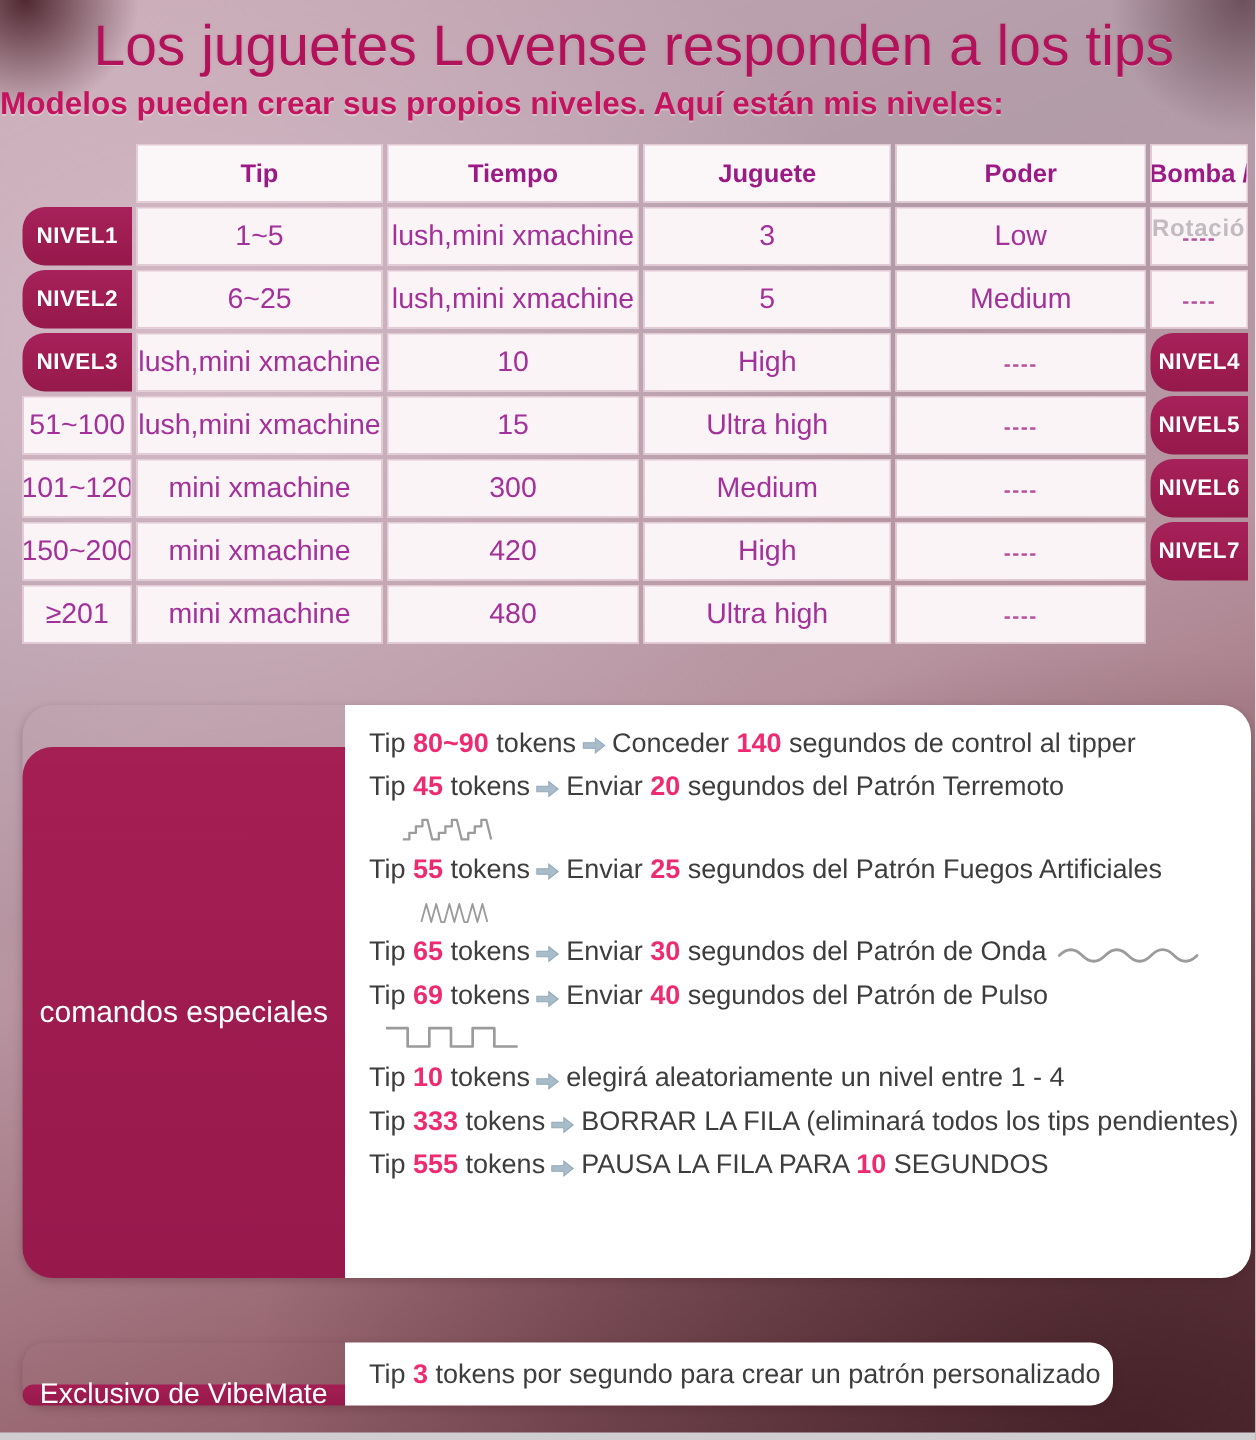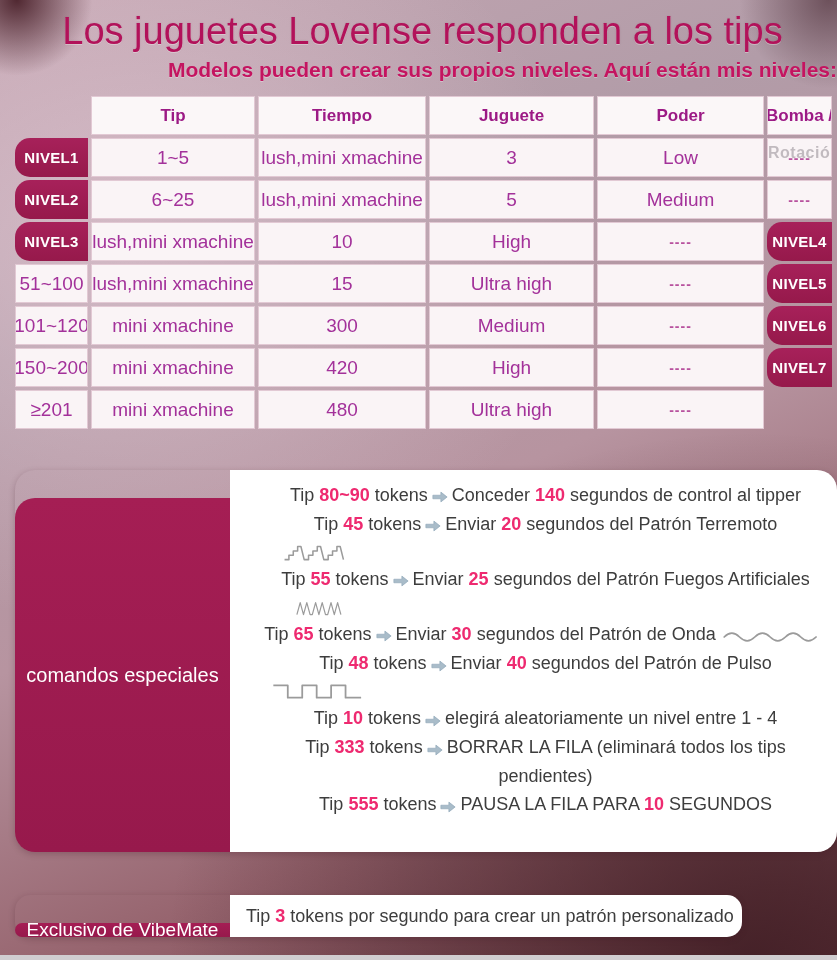--- a/index.html
+++ b/index.html
@@ -18,21 +18,21 @@
   }
   .bottom-strip{position:absolute;left:0;bottom:0;width:100%;height:5px;background:#d0cdd0;}
 
   
   .title{
     position:absolute;top:6px;left:0;width:100%;margin:4px;text-align:center;
     font-size:38px;font-weight:normal;color:#b2125a;
     text-shadow:0 1px 0 rgba(255,255,255,.35), 0 0 2px rgba(90,20,45,.15);
   }
   .subtitle{
-    position:absolute;top:58px;left:0;width:100%;margin:0;text-align:right;
+    position:absolute;top:58px;left:0;width:100%;margin:0;text-align:left;
     font-size:21px;font-weight:bold;color:#c41460;
     text-shadow:0 1px 0 rgba(255,255,255,.3);
   }
 
   
   .levels-table{
     position:absolute;top:96px;left:15px;
     display:grid;
     grid-template-columns:73px 164px 168px 165px 167px 65px;
     grid-auto-rows:39px;
@@ -69,21 +69,21 @@
   .label-panel{
     width:215px;flex:0 0 215px;
     background:linear-gradient(180deg,#a51e54,#97194c);
     color:#fff;display:flex;align-items:center;justify-content:center;
     font-size:20px;text-align:center;margin-top:28px;
   }
   .content-panel{flex:1;background:#ffffff;min-width:0;}
 
   .special{top:470px;height:382px;border-radius:20px;}
   .special .label-panel{border-radius:20px 0 0 20px;}
-  .special .content-panel{border-radius:0 20px 20px 0;padding:11px 8px 10px 32px;text-align:center;}
+  .special .content-panel{border-radius:0 20px 20px 0;padding:11px 8px 10px 16px;}
 
   .vibemate{top:895px;height:42px;border-radius:15px;}
   .vibemate .label-panel{border-radius:15px 0 0 15px;font-size:19px;}
   .vibemate .content-panel{
     border-radius:0 15px 15px 0;padding:0 8px 0 16px;
     display:flex;align-items:center;
   }
 
   .cmd-line{font-size:18px;line-height:28px;color:#3d3d3d;}
   .cmd-line .hl{color:#ee2a70;font-weight:bold;}
@@ -170,21 +170,21 @@
         <div class="pattern-line">
           <span class="pattern-ic"><svg width="100" height="22" viewBox="0 0 46 20" fill="none">
               <path d="M2 17 l3 -11 l3 11 l3 -11 l3 11 h2 l3 -11 l3 11 l3 -11 l3 11 h2 l3 -11 l3 11 l3 -11 l3 11" stroke="#9b9b9b" stroke-width="1.1" stroke-linejoin="round"></path>
             </svg></span>
         </div>
         <div class="cmd-line"><span>Tip </span><span class="hl">65</span><span> tokens</span><span class="arrow-ic"><svg width="16" height="12" viewBox="0 0 18 12">
               <polygon points="1,4 10,4 10,0.5 17,6 10,11.5 10,8 1,8" fill="#a9bcc9" stroke="#93a9ba" stroke-width="0.8"></polygon>
             </svg></span><span>Enviar </span><span class="hl">30</span><span> segundos del Patrón de Onda</span><span class="pattern-ic inline-pattern"><svg width="105" height="16" viewBox="0 0 96 14" fill="none">
               <path d="M2 7 Q9 0 16 7 T30 7 T44 7 T58 7 T72 7 T86 7" stroke="#9b9b9b" stroke-width="1.6" stroke-linecap="round"></path>
             </svg></span></div>
-        <div class="cmd-line"><span>Tip </span><span class="hl">48</span><span> tokens</span><span class="arrow-ic"><svg width="16" height="12" viewBox="0 0 18 12">
+        <div class="cmd-line"><span>Tip </span><span class="hl">69</span><span> tokens</span><span class="arrow-ic"><svg width="16" height="12" viewBox="0 0 18 12">
               <polygon points="1,4 10,4 10,0.5 17,6 10,11.5 10,8 1,8" fill="#a9bcc9" stroke="#93a9ba" stroke-width="0.8"></polygon>
             </svg></span><span>Enviar </span><span class="hl">40</span><span> segundos del Patrón de Pulso</span></div>
         <div class="pattern-line">
           <span class="pattern-ic"><svg width="100" height="20" viewBox="0 0 88 18" fill="none">
               <path d="M2 4 h13 v11 h13 v-11 h13 v11 h13 v-11 h13 v11 h14" stroke="#9b9b9b" stroke-width="1.6" stroke-linejoin="round"></path>
             </svg></span>
         </div>
         <div class="cmd-line"><span>Tip </span><span class="hl">10</span><span> tokens</span><span class="arrow-ic"><svg width="16" height="12" viewBox="0 0 18 12">
               <polygon points="1,4 10,4 10,0.5 17,6 10,11.5 10,8 1,8" fill="#a9bcc9" stroke="#93a9ba" stroke-width="0.8"></polygon>
             </svg></span><span>elegirá aleatoriamente un nivel entre 1 - 4</span></div>

